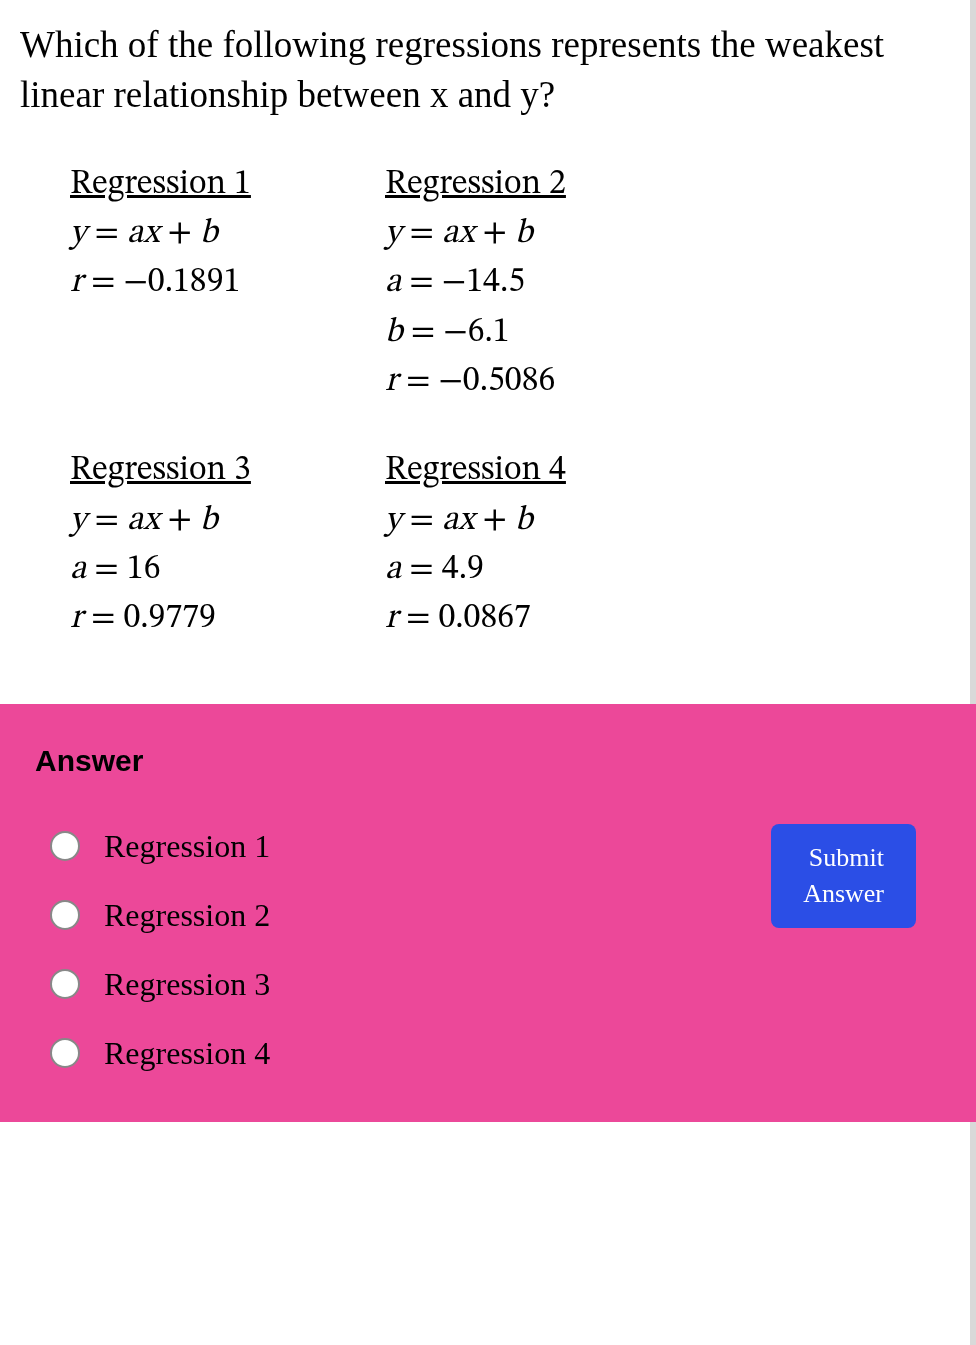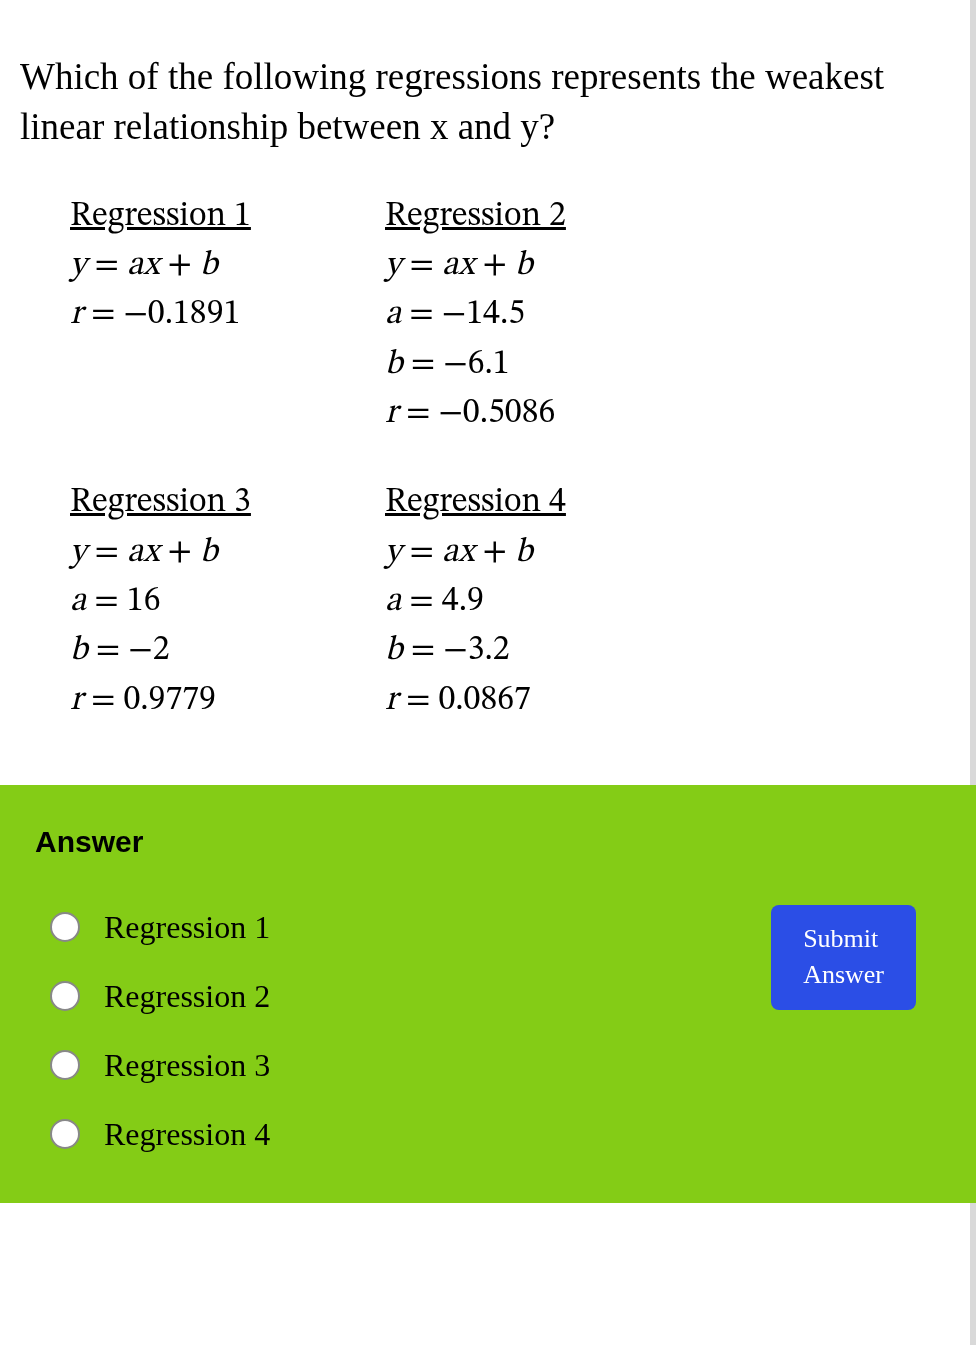--- a/index.html
+++ b/index.html
@@ -14,21 +14,20 @@
     .container {
       padding: 20px 20px 0 20px;
       border-right: 6px solid #d9d9d9;
       height: 100%;
     }
     .question {
       font-size: 37px;
       line-height: 1.35;
       margin-bottom: 40px;
       padding-right: 20px;
-      margin-top: 32px;
     }
     .regressions {
       padding-left: 50px;
       margin-bottom: 60px;
     }
     .reg-row {
       display: flex;
       margin-bottom: 40px;
     }
     .reg-block {
@@ -37,21 +36,21 @@
       width: 315px;
     }
     .reg-title {
       text-decoration: underline;
     }
     .math {
       font-family: 'Latin Modern', 'Computer Modern', 'STIX Two Math', Georgia, serif;
     }
     .mi { font-style: italic; }
     .answer-section {
-      background: #84cc16;
+      background: #ec4899;
       margin-left: -20px;
       margin-right: -26px;
       padding: 40px 26px 50px 30px;
       position: relative;
     }
     .answer-heading {
       font-family: -apple-system, BlinkMacSystemFont, 'Segoe UI', Arial, sans-serif;
       font-weight: 700;
       font-size: 30px;
       margin-bottom: 50px;
@@ -85,21 +84,21 @@
       right: 60px;
       top: 120px;
       background: #2b4ee6;
       color: #fff;
       font-family: Georgia, serif;
       font-size: 26px;
       padding: 16px 32px;
       border: none;
       border-radius: 8px;
       cursor: pointer;
-      text-align: left;
+      text-align: right;
       line-height: 1.4;
     }
   </style>
 </head>
 <body>
 
 <div class="container">
   <div class="question">Which of the following regressions represents the weakest linear relationship between x and y?</div>
 
   <div class="regressions">
@@ -115,28 +114,26 @@
         <div><span><span class="mi">a</span> = </span><span>−14.5</span></div>
         <div><span><span class="mi">b</span> = </span><span>−6.1</span></div>
         <div><span><span class="mi">r</span> = </span><span>−0.5086</span></div>
       </div>
     </div>
     <div class="reg-row">
       <div class="reg-block math">
         <div class="reg-title">Regression 3</div>
         <div><span class="mi">y</span> = <span class="mi">a</span><span class="mi">x</span> + <span class="mi">b</span></div>
         <div><span><span class="mi">a</span> = </span><span>16</span></div>
-        <div><span><span class="mi">b</span> = </span><span>−2</span></div>
         <div><span><span class="mi">r</span> = </span><span>0.9779</span></div>
       </div>
       <div class="reg-block math">
         <div class="reg-title">Regression 4</div>
         <div><span class="mi">y</span> = <span class="mi">a</span><span class="mi">x</span> + <span class="mi">b</span></div>
         <div><span><span class="mi">a</span> = </span><span>4.9</span></div>
-        <div><span><span class="mi">b</span> = </span><span>−3.2</span></div>
         <div><span><span class="mi">r</span> = </span><span>0.0867</span></div>
       </div>
     </div>
   </div>
 
   <div class="answer-section">
     <div class="answer-heading">Answer</div>
 
     <div class="options">
       <div class="option">

